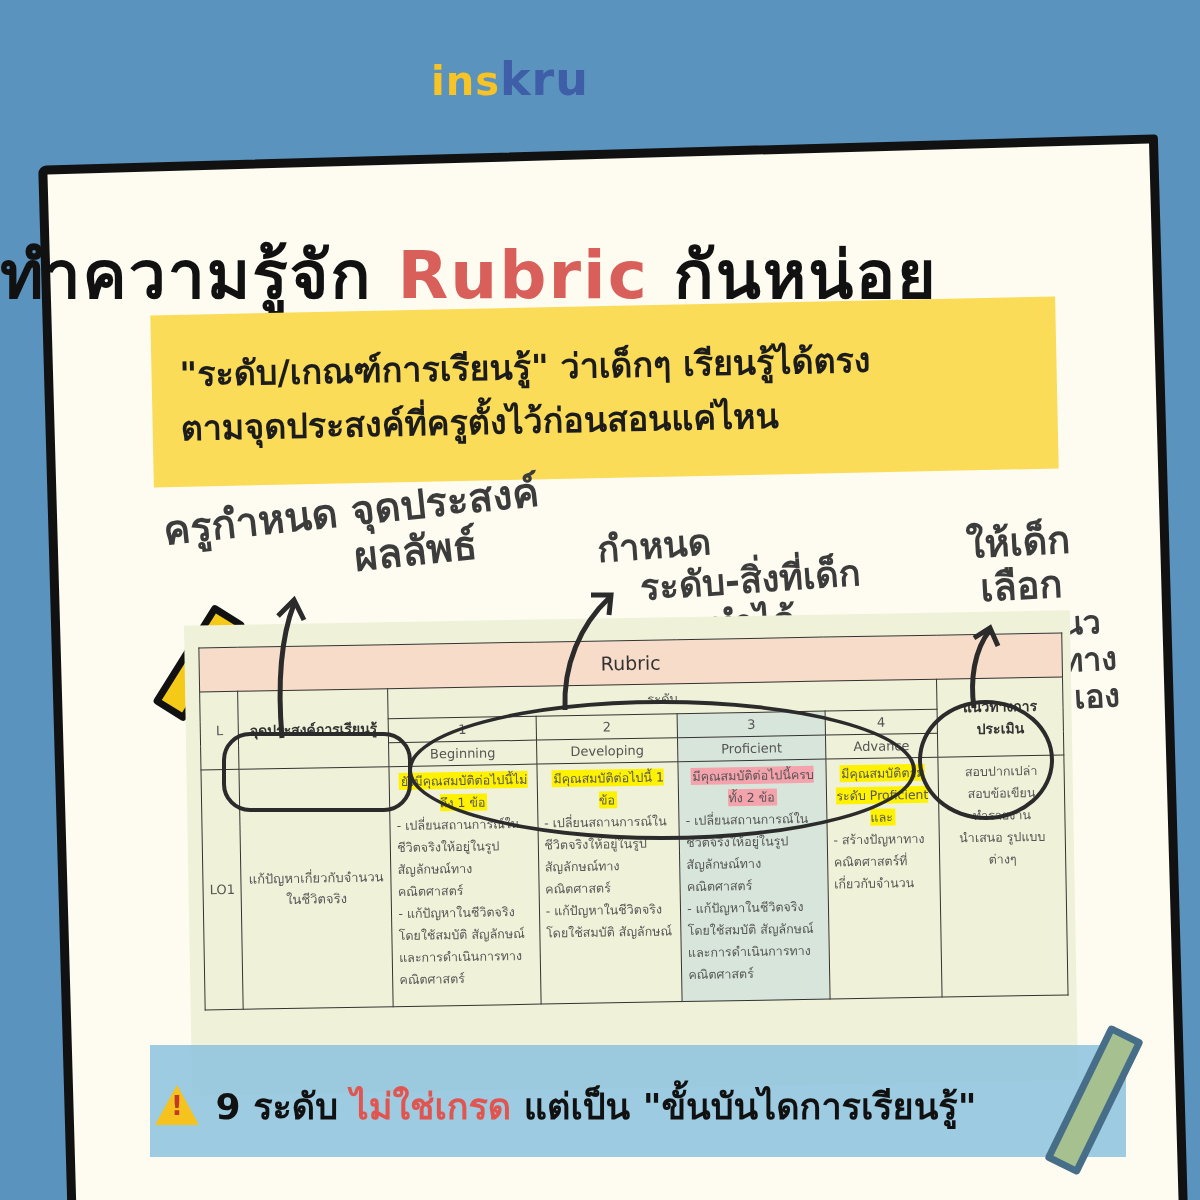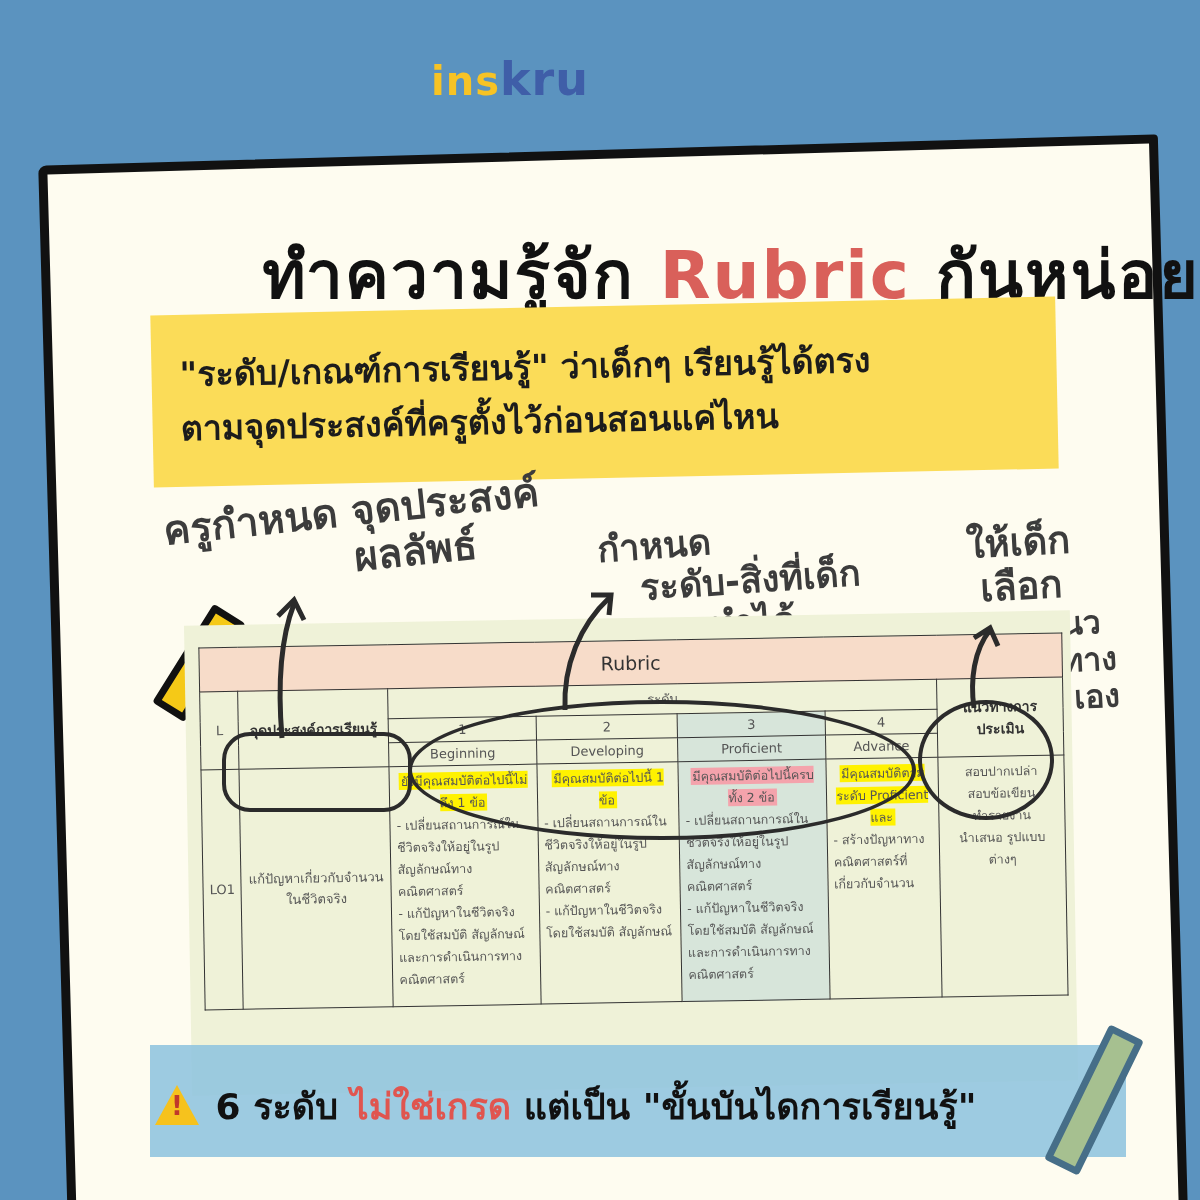--- a/index.html
+++ b/index.html
@@ -19,21 +19,21 @@
     .paper {
       position: absolute; left: 38px; top: 150px; width: 1120px; height: 1120px;
       background: #fefcf0;
       border: 9px solid #111;
       border-radius: 8px 4px 0 0;
       transform: rotate(-1.6deg);
       transform-origin: 50% 0;
     }
     .title {
       position: absolute; left: 0; top: 222px; width: 1200px;
-      text-align: right; font-size: 66px; font-weight: bold; color: #111;
+      text-align: left; font-size: 66px; font-weight: bold; color: #111;
       font-family: "DejaVu Sans", sans-serif; letter-spacing: 2px;
     }
     .title .accent { color: #d9605a; }
     .highlight {
       position: absolute; left: 152px; top: 306px; width: 905px; height: 172px;
       background: #fbdc58;
       transform: rotate(-1.2deg);
     }
     .highlight-text {
       position: absolute; left: 180px; top: 338px; width: 880px;
@@ -203,16 +203,16 @@
 </svg>
 <svg class="arrow" style="left:960px;top:620px" width="50" height="90" viewBox="0 0 50 90">
   <path d="M14 88 C 10 60, 14 30, 30 10" stroke="#2b2b2b" stroke-width="5" fill="none"></path>
   <path d="M14 18 L30 8 L38 26" stroke="#2b2b2b" stroke-width="5" fill="none"></path>
 </svg>
 
 <div class="banner"></div>
 <div class="tape tape2"></div>
 <div class="banner-text">
   <span class="warn"><span>!</span></span>
-  <span>6 ระดับ</span>
+  <span>9 ระดับ</span>
   <span class="red">ไม่ใช่เกรด</span>
   <span>แต่เป็น "ขั้นบันไดการเรียนรู้"</span>
 </div>
 
 </body></html>

